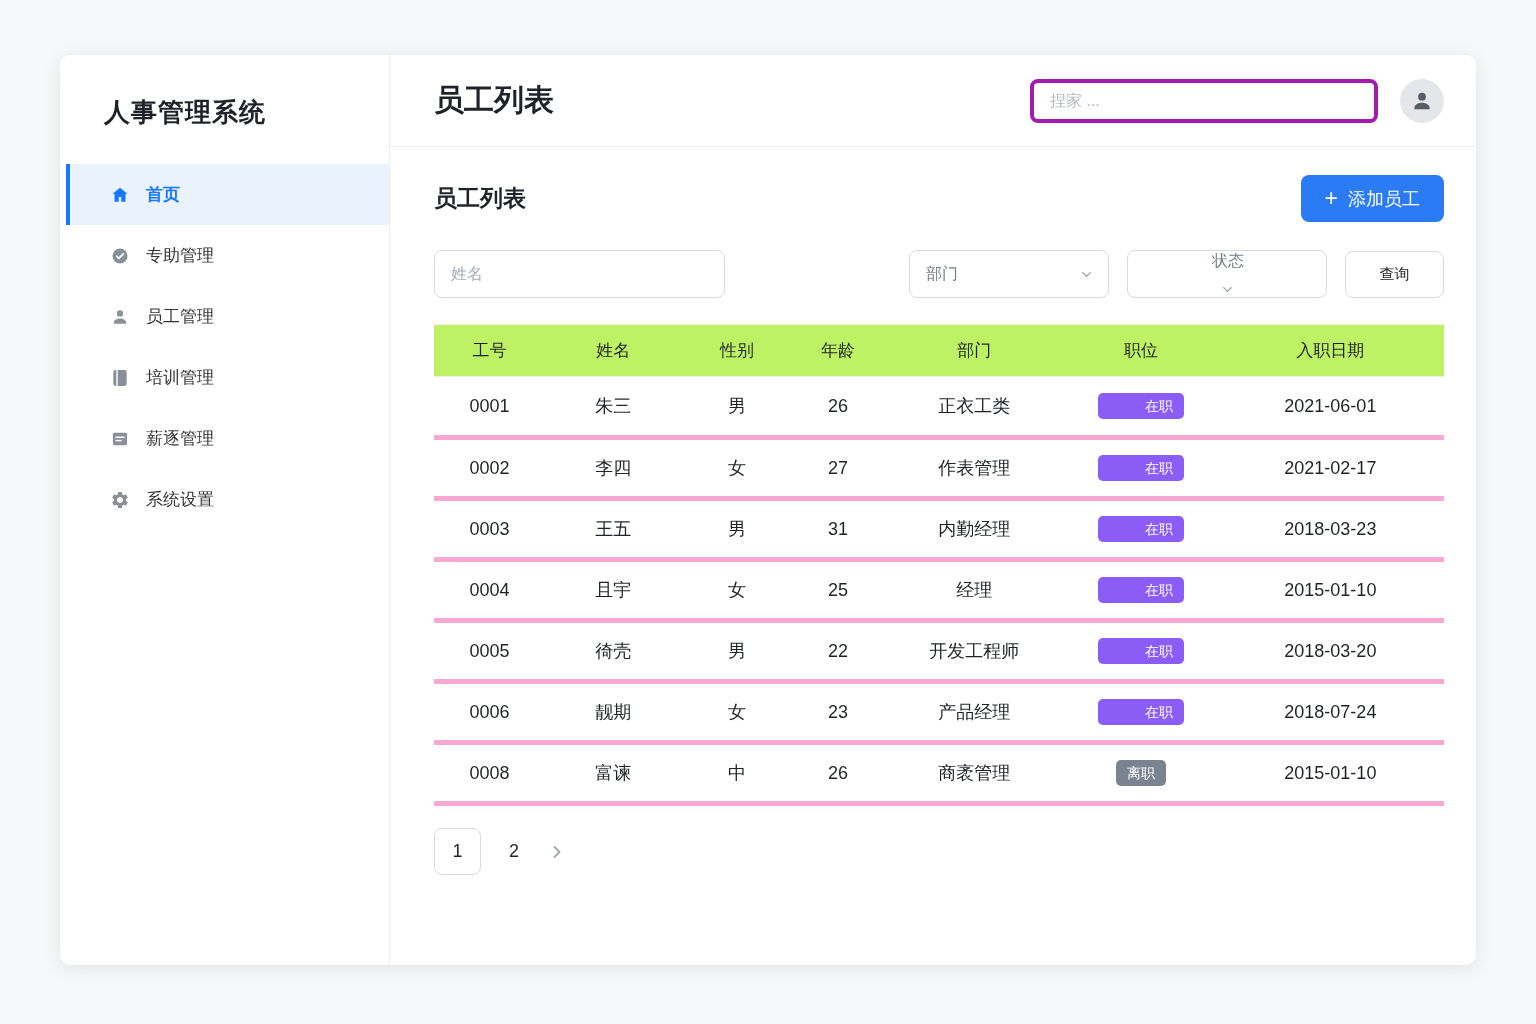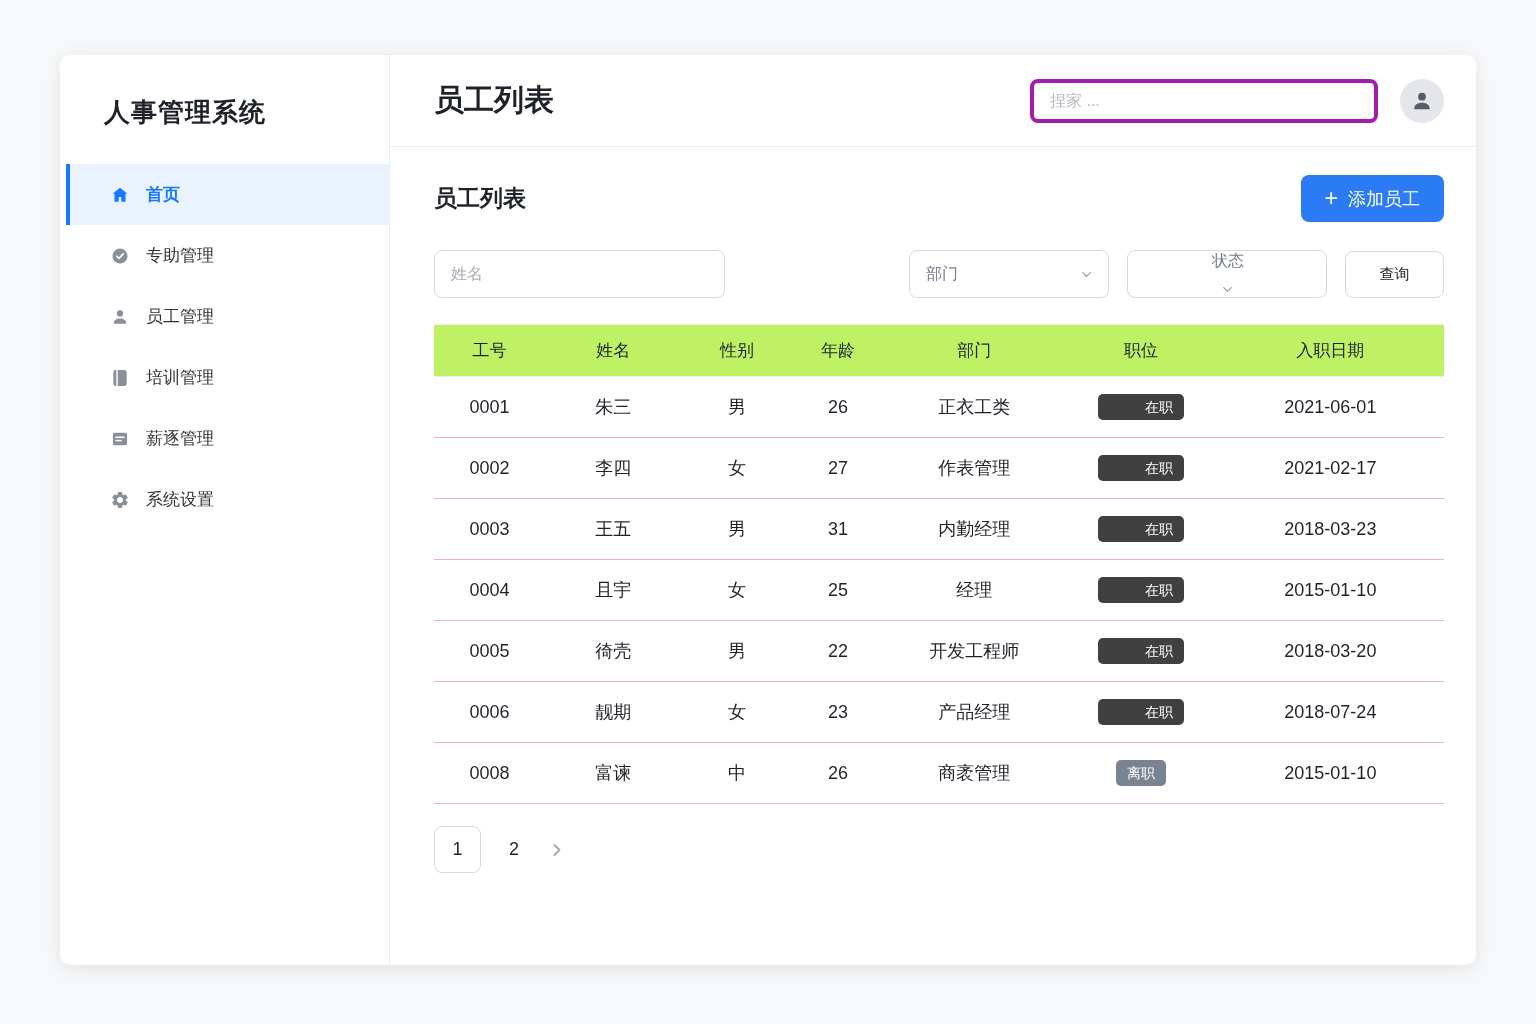--- a/index.html
+++ b/index.html
@@ -100,27 +100,27 @@
   thead th {
     background: #bef264;
     height: 52px; font-size: 17px; font-weight: 400; color: #1f2329;
     text-align: center;
     border-top: 1px solid #f0f0f0;
     border-bottom: 1px solid #ececec;
   }
   tbody td {
     height: 61px; text-align: center;
     font-size: 18px; color: #1f2329;
-    border-bottom: 1px solid #f9a8d4;
+    border-bottom: 5px solid #f9a8d4;
   }
   .badge {
     display: inline-block; padding: 5px 11px;
     border-radius: 5px; color: #fff; font-size: 14px; line-height: 1.2;
   }
-  .badge-active { background: #404040; padding-left: 47px; }
+  .badge-active { background: #8b5cf6; padding-left: 47px; }
   .badge-left { background: #7a8490; }
   
   .pagination { display: flex; align-items: center; gap: 28px; margin-top: 22px; }
   .page-box {
     width: 47px; height: 47px;
     border: 1px solid #d9d9d9; border-radius: 8px;
     display: flex; align-items: center; justify-content: center;
     font-size: 18px; cursor: pointer; background: #fff;
   }
   .page-num { font-size: 18px; cursor: pointer; }

